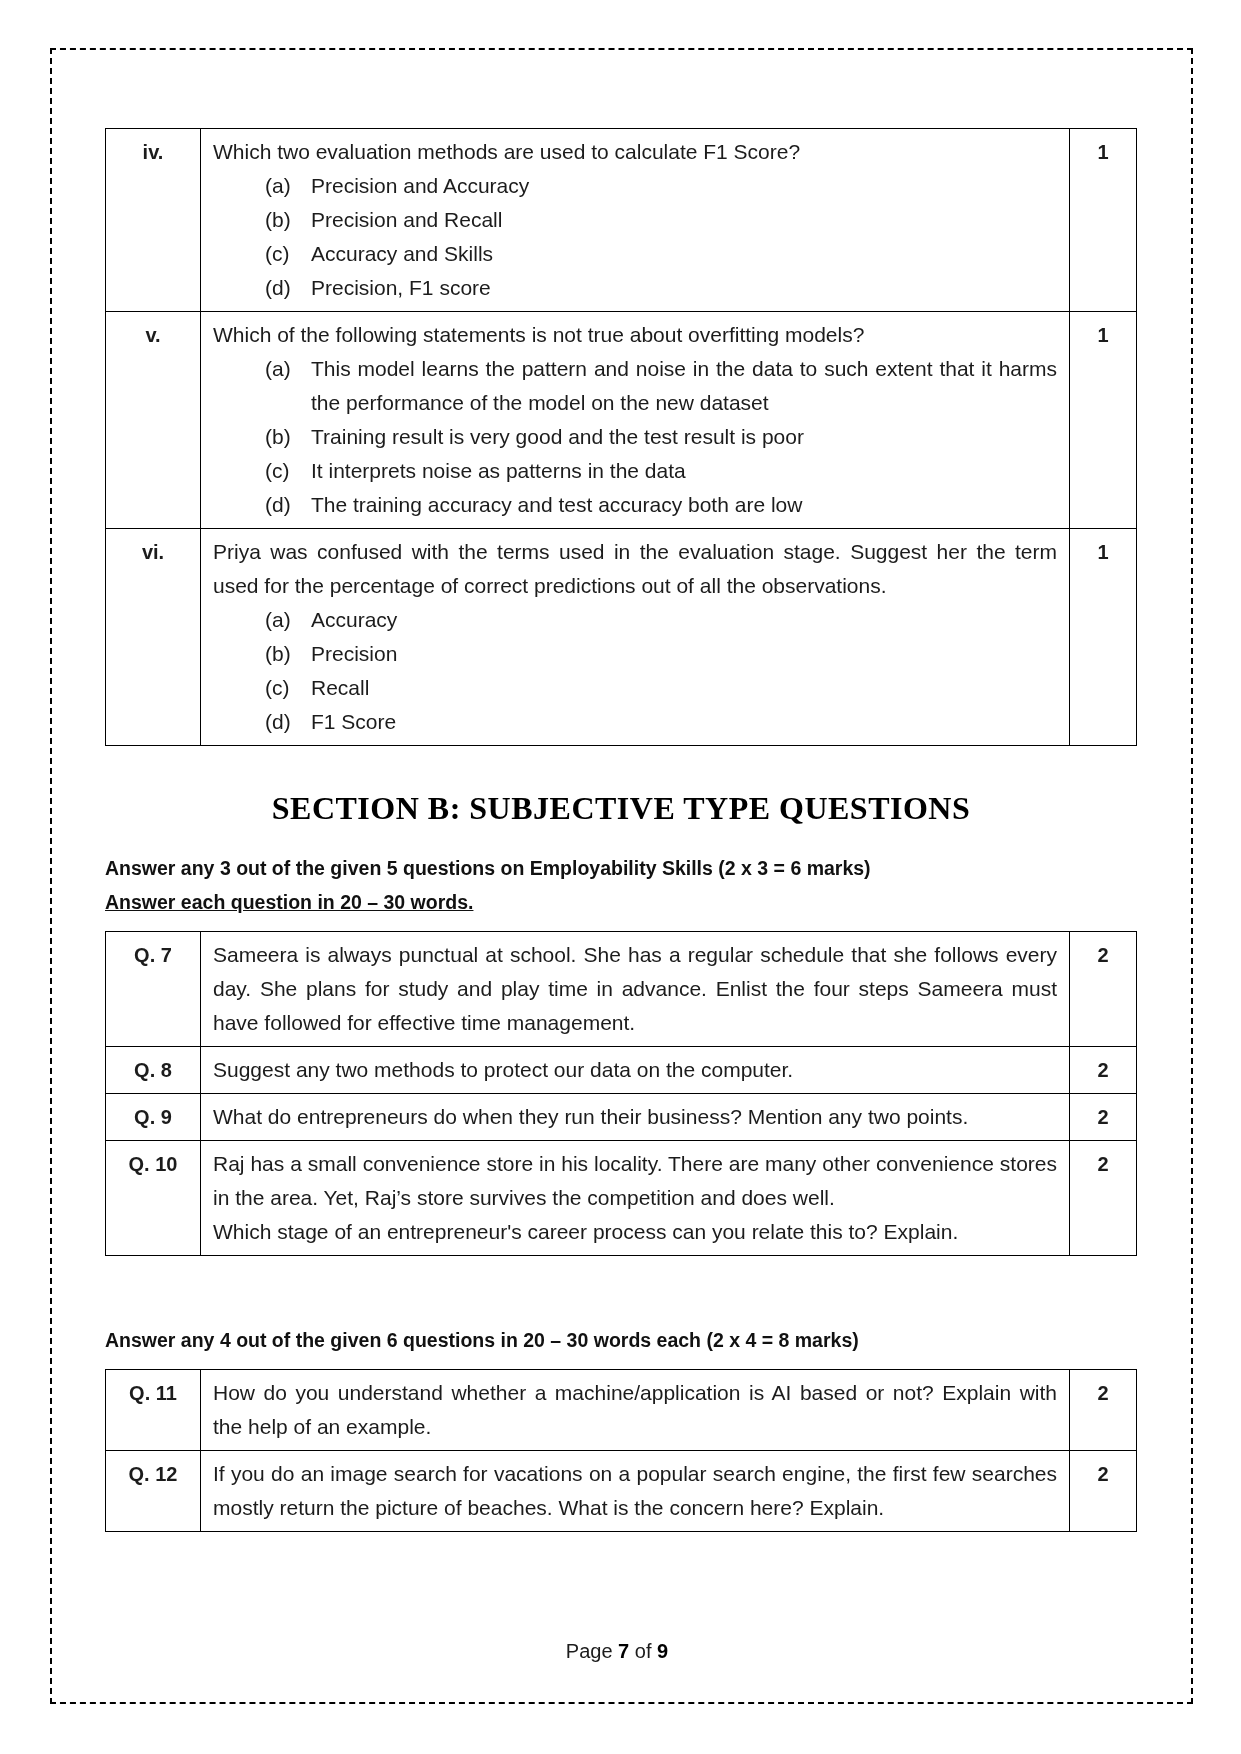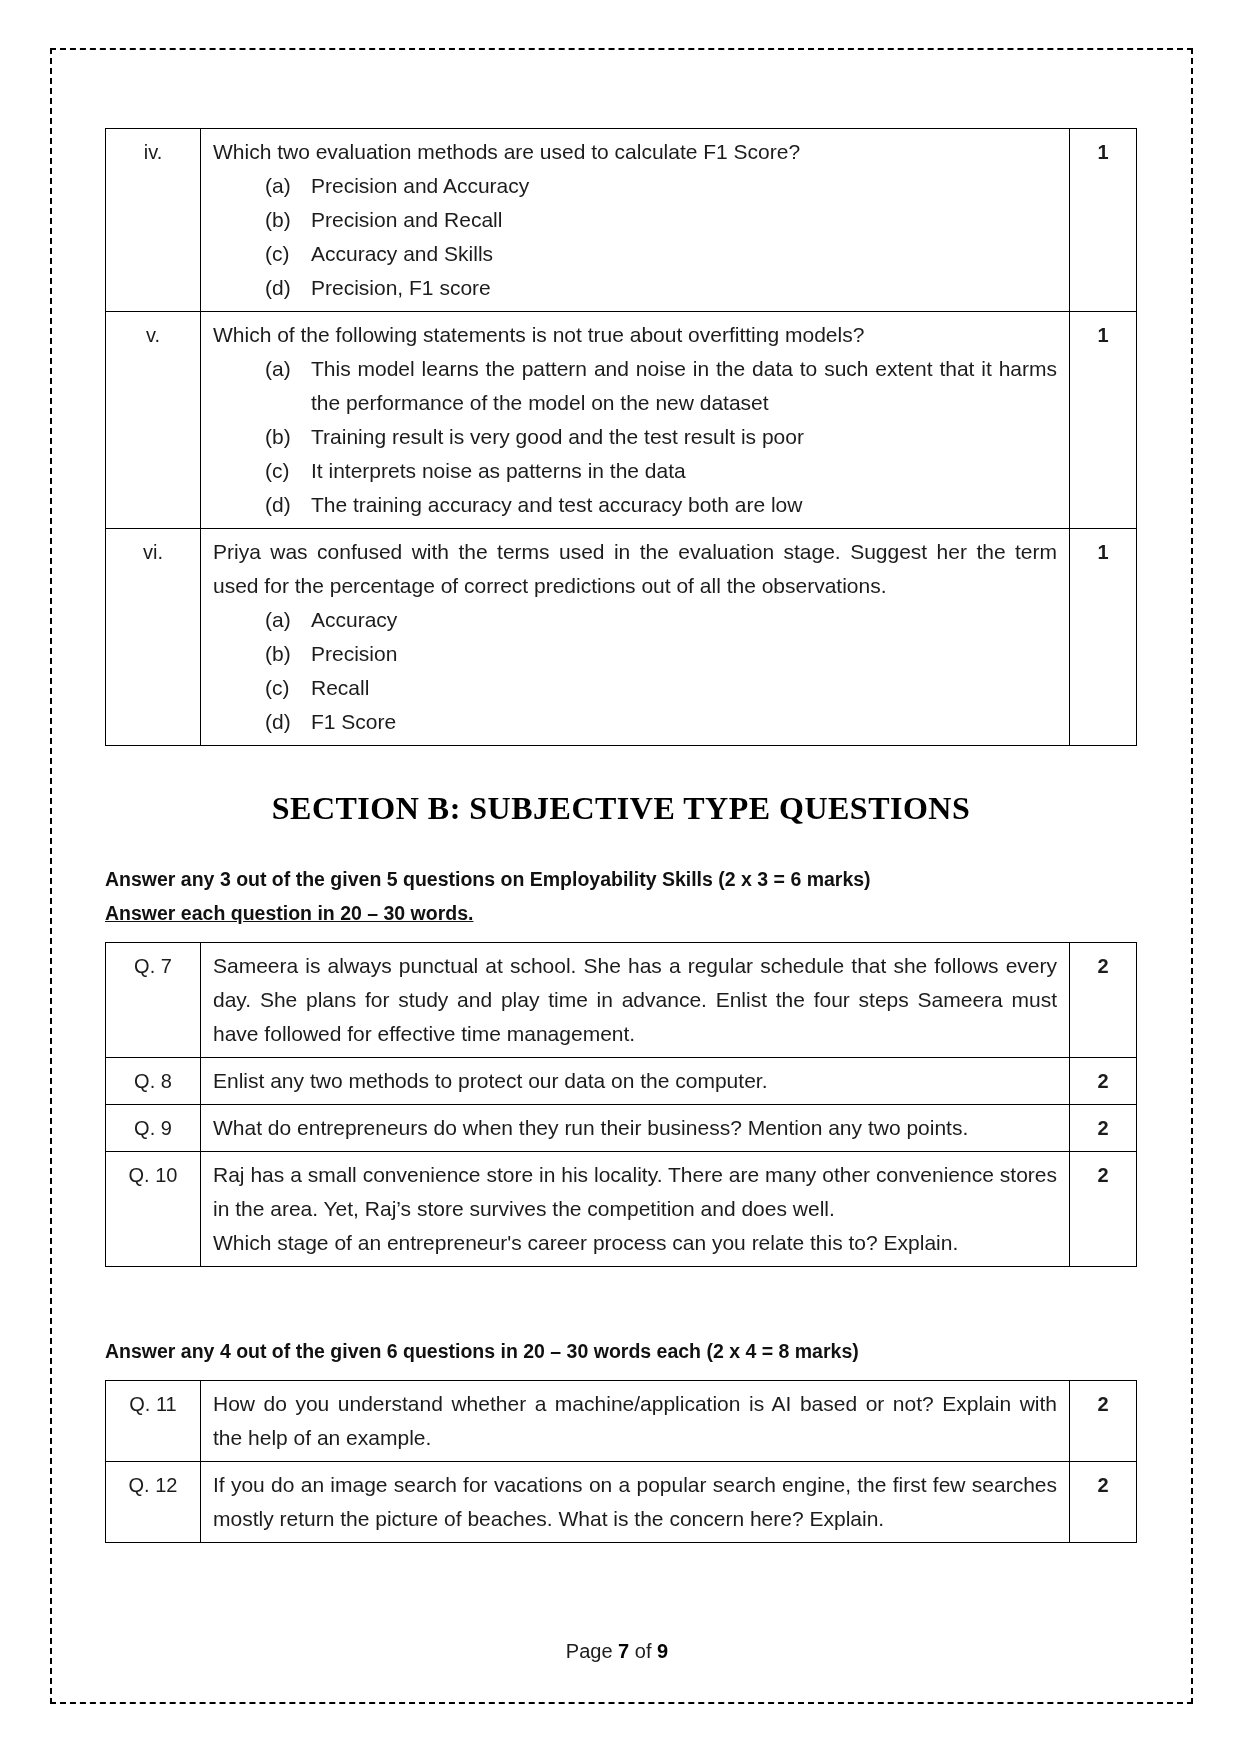--- a/index.html
+++ b/index.html
@@ -28,21 +28,21 @@
     line-height: 34px;
   }
   table.qtable td {
     border: 1.5px solid #000;
     vertical-align: top;
     padding: 6px 12px;
   }
   td.numcell {
     width: 95px;
     text-align: center;
-    font-weight: normal;
+    font-weight: bold;
     font-size: 20px;
     padding-top: 9px;
   }
   td.markcell {
     width: 67px;
     text-align: center;
     font-weight: bold;
     font-size: 20px;
     padding-top: 9px;
   }
@@ -61,21 +61,21 @@
     color: #000;
     text-underline-offset: 5px;
     text-decoration-thickness: 2.5px;
   }
   .instruction {
     font-weight: bold;
     font-size: 19.5px;
     line-height: 30px;
     color: #111;
   }
-  .instruction.first { margin-top: 37px; }
+  .instruction.first { margin-top: 26px; }
   .instruction.second { margin-top: 4px; margin-bottom: 14px; text-decoration: underline; }
   .instruction.third { margin-top: 69px; margin-bottom: 14px; }
   .footer {
     position: absolute;
     left: 0; right: 7px;
     top: 1640px;
     text-align: center;
     font-size: 20px;
     color: #1c1c1c;
   }
@@ -178,21 +178,21 @@
       <tr>
         <td class="numcell">Q. 7</td>
         <td class="qcell">
             <div class="qtext">Sameera is always punctual at school. She has a regular schedule that she follows every day. She plans for study and play time in advance. Enlist the four steps Sameera must have followed for effective time management.</div>
           </td>
         <td class="markcell">2</td>
       </tr>
       <tr>
         <td class="numcell">Q. 8</td>
         <td class="qcell">
-            <div class="qtext">Enlist any two methods to protect our data on the computer.</div>
+            <div class="qtext">Suggest any two methods to protect our data on the computer.</div>
           </td>
         <td class="markcell">2</td>
       </tr>
       <tr>
         <td class="numcell">Q. 9</td>
         <td class="qcell">
             <div class="qtext">What do entrepreneurs do when they run their business? Mention any two points.</div>
           </td>
         <td class="markcell">2</td>
       </tr>

